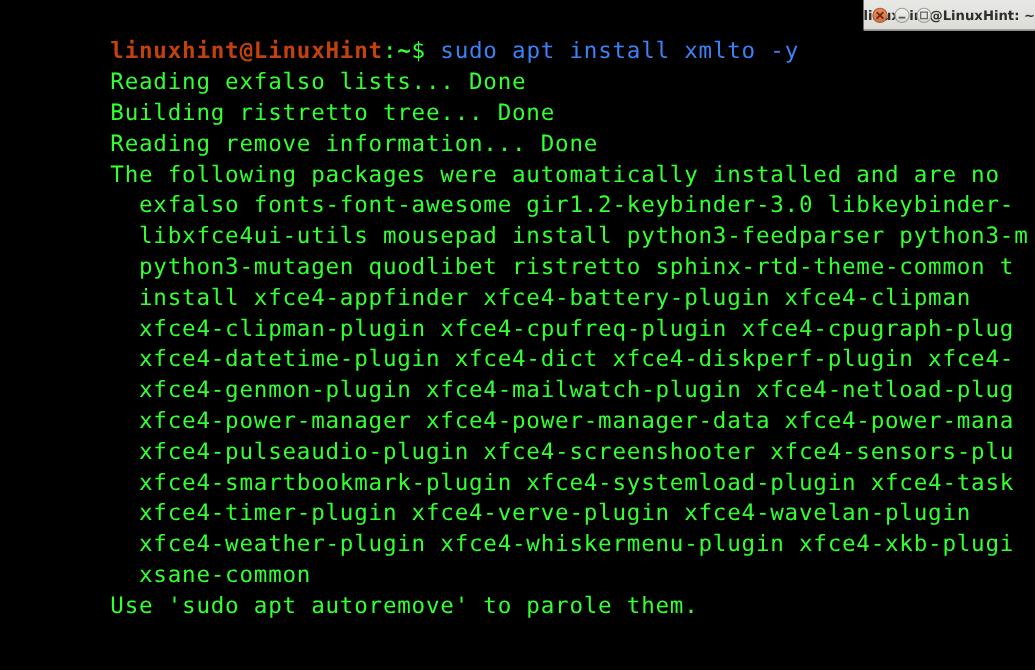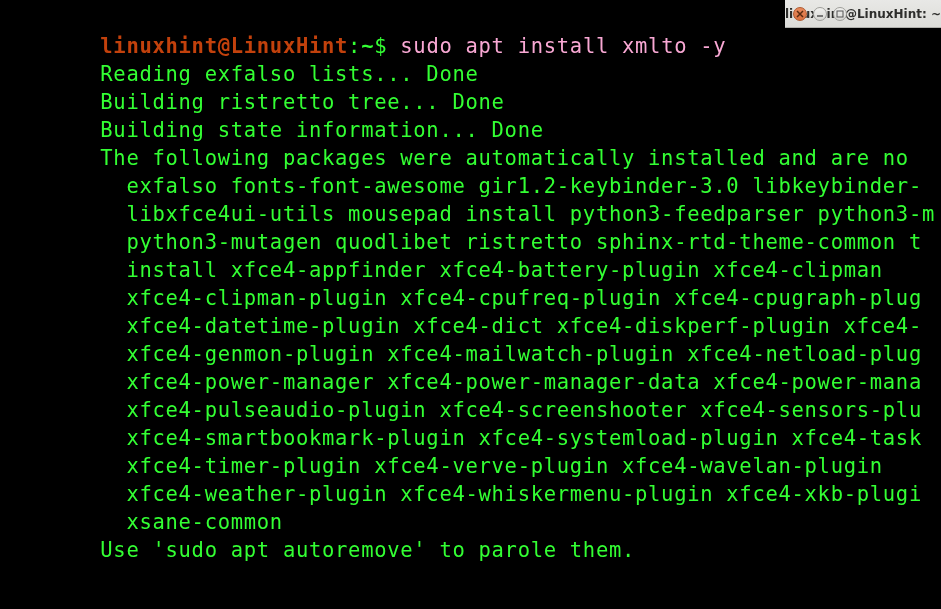--- a/index.html
+++ b/index.html
@@ -80,21 +80,21 @@
       color: #33ff33;
       font-weight: bold;
     }
     .prompt-sep {
       color: #33ff33;
     }
     .prompt-suffix {
       color: #33ff33;
     }
     .command-text {
-      color: #f9a8d4;
+      color: #3b82f6;
     }
     .output-line {
       color: #33ff33;
     }
   </style>
 </head>
 <body>
 
 <div class="window">
   <div class="titlebar">
@@ -113,21 +113,21 @@
         <svg viewBox="0 0 8 8">
             <rect x="1" y="1" width="6" height="6" stroke="#555" stroke-width="1" fill="none"></rect>
           </svg>
       </div>
     </div>
     <div class="titlebar-title">linuxhint@LinuxHint: ~</div>
   </div>
   <div class="terminal-body"><span class="prompt-user">linuxhint@LinuxHint</span><span class="prompt-sep">:</span><span class="prompt-path">~</span><span class="prompt-suffix">$ </span><span class="command-text">sudo apt install xmlto -y</span>
 <span class="output-line">Reading exfalso lists... Done</span>
 <span class="output-line">Building ristretto tree... Done</span>
-<span class="output-line">Building state information... Done</span>
+<span class="output-line">Reading remove information... Done</span>
 <span class="output-line">The following packages were automatically installed and are no </span>
 <span class="output-line">  exfalso fonts-font-awesome gir1.2-keybinder-3.0 libkeybinder-</span>
 <span class="output-line">  libxfce4ui-utils mousepad install python3-feedparser python3-m</span>
 <span class="output-line">  python3-mutagen quodlibet ristretto sphinx-rtd-theme-common t</span>
 <span class="output-line">  install xfce4-appfinder xfce4-battery-plugin xfce4-clipman</span>
 <span class="output-line">  xfce4-clipman-plugin xfce4-cpufreq-plugin xfce4-cpugraph-plug</span>
 <span class="output-line">  xfce4-datetime-plugin xfce4-dict xfce4-diskperf-plugin xfce4-</span>
 <span class="output-line">  xfce4-genmon-plugin xfce4-mailwatch-plugin xfce4-netload-plug</span>
 <span class="output-line">  xfce4-power-manager xfce4-power-manager-data xfce4-power-mana</span>
 <span class="output-line">  xfce4-pulseaudio-plugin xfce4-screenshooter xfce4-sensors-plu</span>

